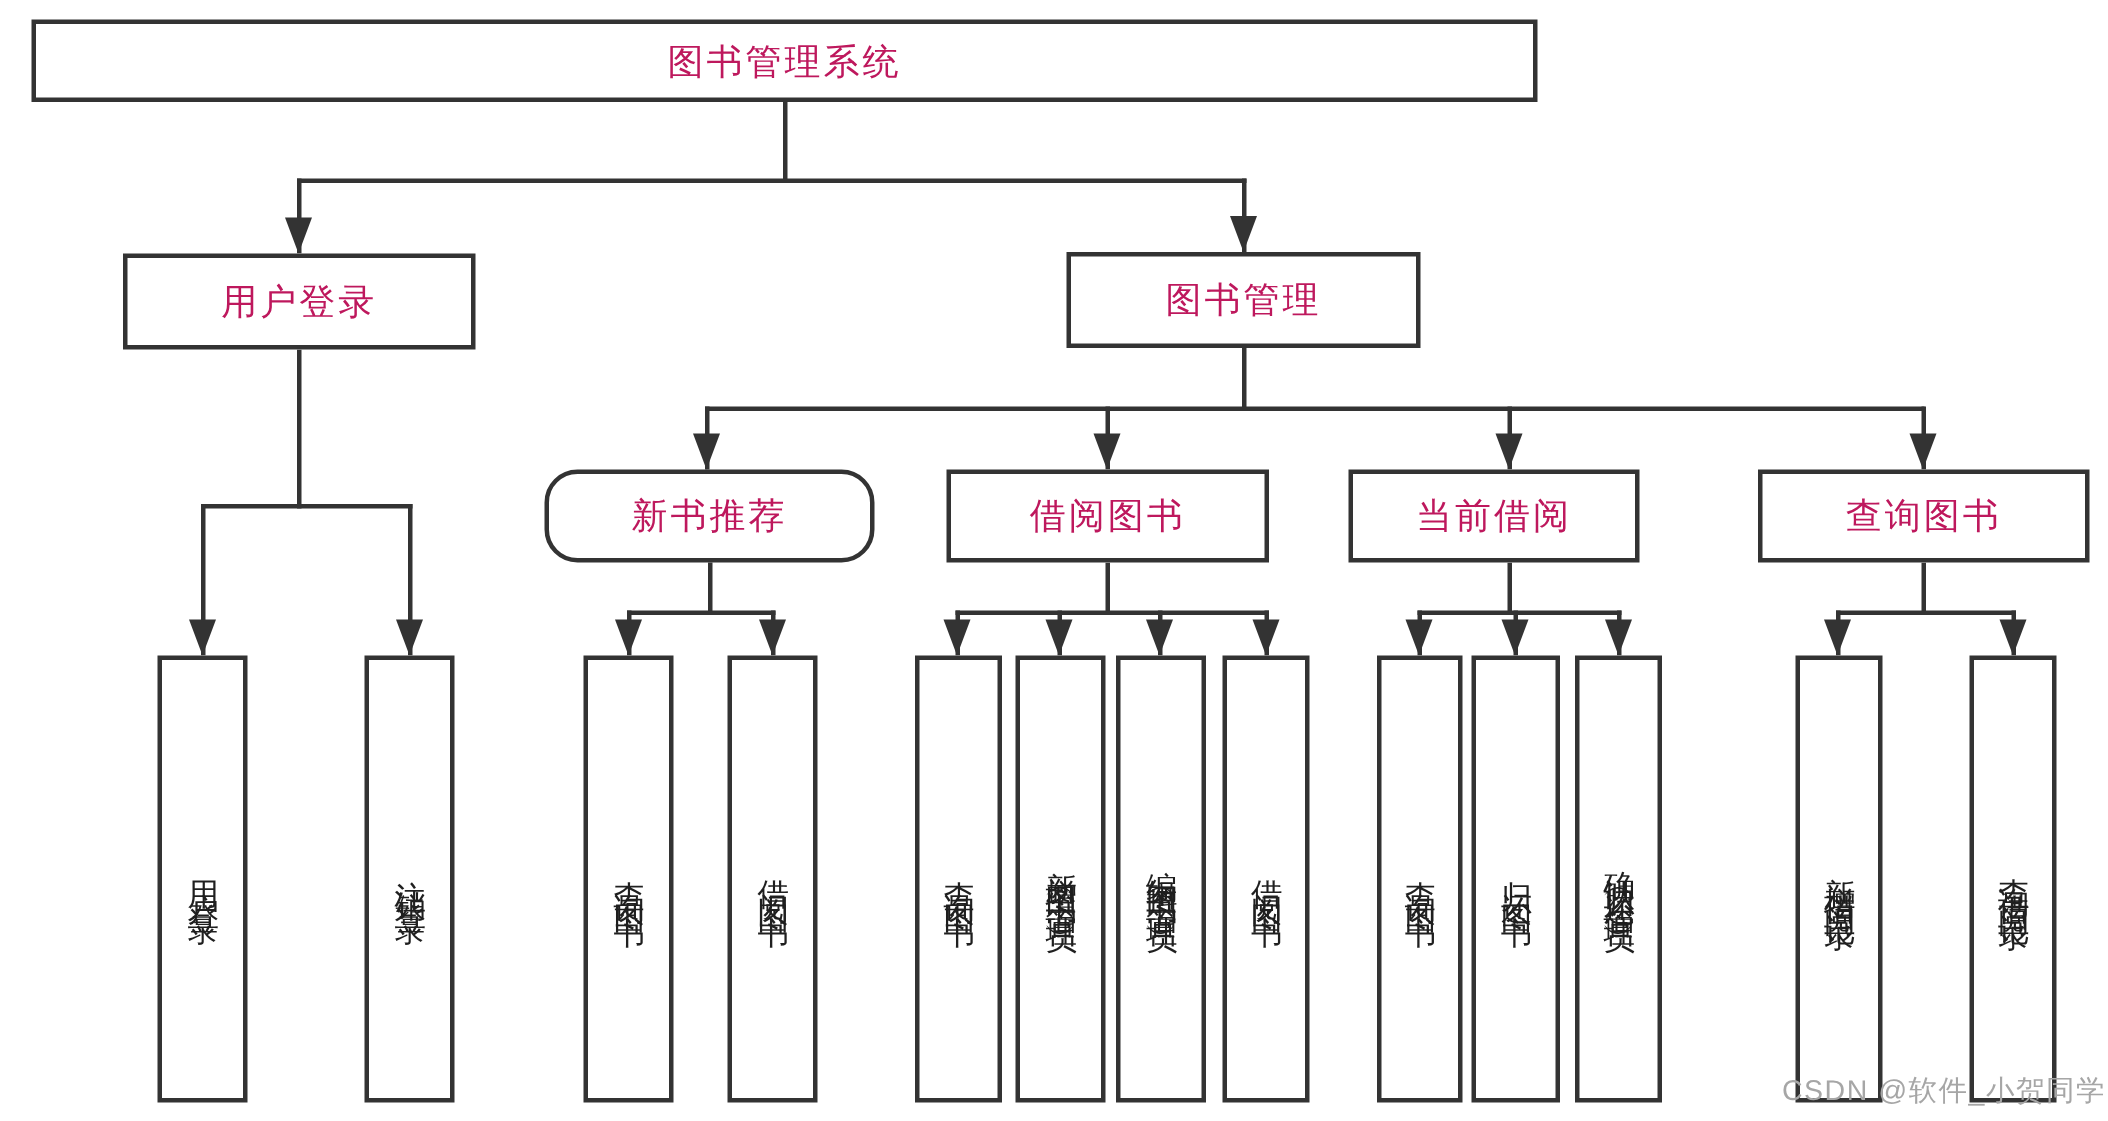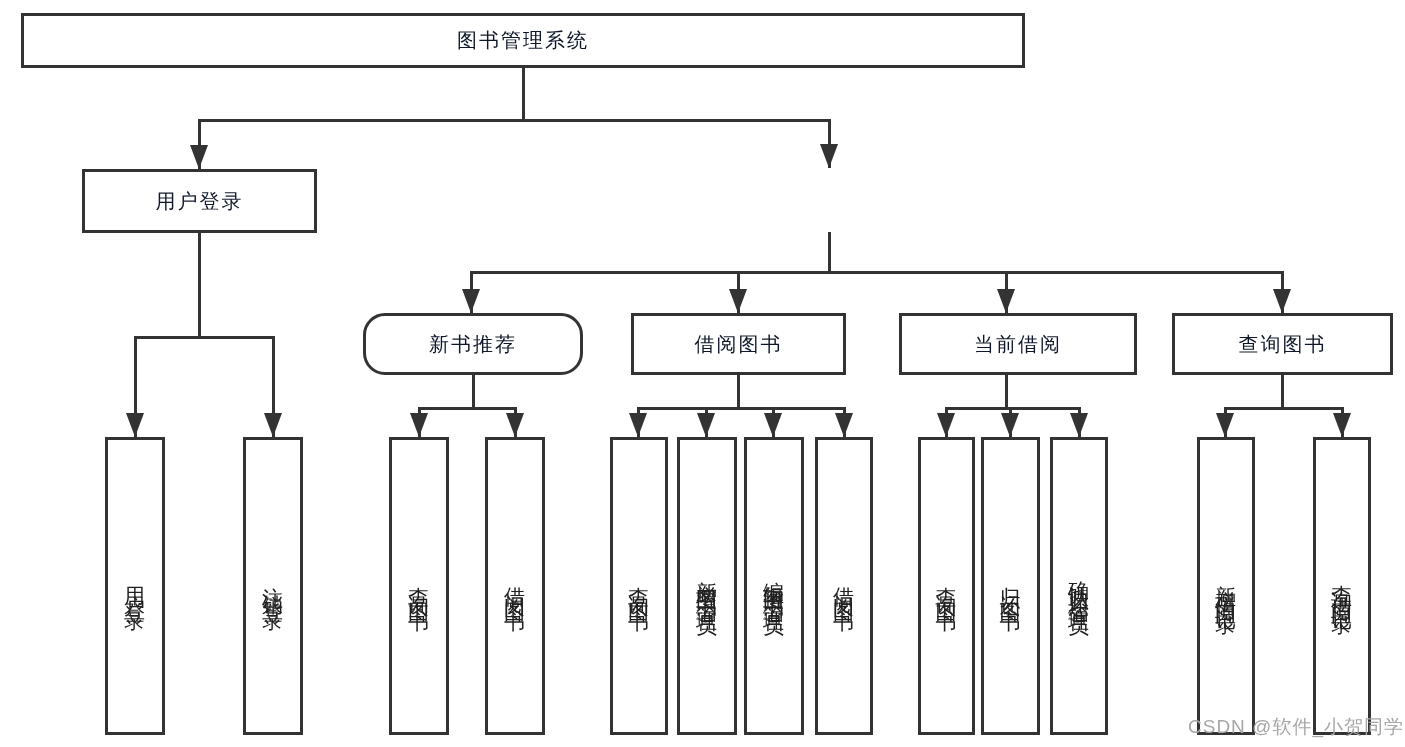--- a/index.html
+++ b/index.html
@@ -1,20 +1,20 @@
 <!DOCTYPE html>
 <html><head>
 <meta charset="utf-8">
 <style>
   html,body{margin:0;padding:0;background:#ffffff;}
   .canvas{position:relative;width:1405px;height:747px;background:#ffffff;
           font-family:"Liberation Sans","DejaVu Sans",sans-serif;overflow:hidden;}
   .box{position:absolute;box-sizing:border-box;border:3px solid #333333;background:#ffffff;
        display:flex;align-items:center;justify-content:center;}
-  .hbox span{font-size:20px;letter-spacing:2px;color:#0f172a;white-space:nowrap;}
+  .hbox span{font-size:24px;letter-spacing:2px;color:#be185d;white-space:nowrap;}
   .vbox span{writing-mode:vertical-rl;text-orientation:mixed;font-size:21px;
              letter-spacing:8px;color:#1f1f1f;line-height:1;}
   .vline{position:absolute;width:3px;background:#333333;}
   .hline{position:absolute;height:3px;background:#333333;}
   .ahead{position:absolute;width:0;height:0;
          border-left:9px solid transparent;border-right:9px solid transparent;
          border-top:24px solid #333333;}
   .watermark{position:absolute;left:1188px;top:714px;font-size:19px;letter-spacing:1px;
              color:#a6a6a6;z-index:5;white-space:nowrap;}
 </style>
@@ -82,28 +82,31 @@
   <div class="vline" style="left:1341px;top:407px;height:30px;"></div>
   <div class="ahead" style="left:1333px;top:413px;"></div>
 
   <div class="box hbox" style="left:21px;top:13px;width:1004px;height:55px;">
     <span>图书管理系统</span>
   </div>
 
   <div class="box hbox" style="left:82px;top:169px;width:235px;height:64px;">
     <span>用户登录</span>
   </div>
+  <div class="box hbox" style="left:711px;top:168px;width:236px;height:64px;">
+    <span>图书管理</span>
+  </div>
 
   <div class="box hbox" style="left:363px;top:313px;width:220px;height:62px;border-radius:22px;">
     <span>新书推荐</span>
   </div>
   <div class="box hbox" style="left:631px;top:313px;width:215px;height:62px;">
     <span>借阅图书</span>
   </div>
-  <div class="box hbox" style="left:899px;top:313px;width:238px;height:62px;font-family:Liberation Mono, monospace;">
+  <div class="box hbox" style="left:899px;top:313px;width:194px;height:62px;font-family:Liberation Mono, monospace;">
     <span>当前借阅</span>
   </div>
   <div class="box hbox" style="left:1172px;top:313px;width:221px;height:62px;">
     <span>查询图书</span>
   </div>
 
   <div class="box vbox" style="left:105px;top:437px;width:60px;height:298px;">
     <span>用户登录</span>
   </div>
   <div class="box vbox" style="left:243px;top:437px;width:60px;height:298px;">

